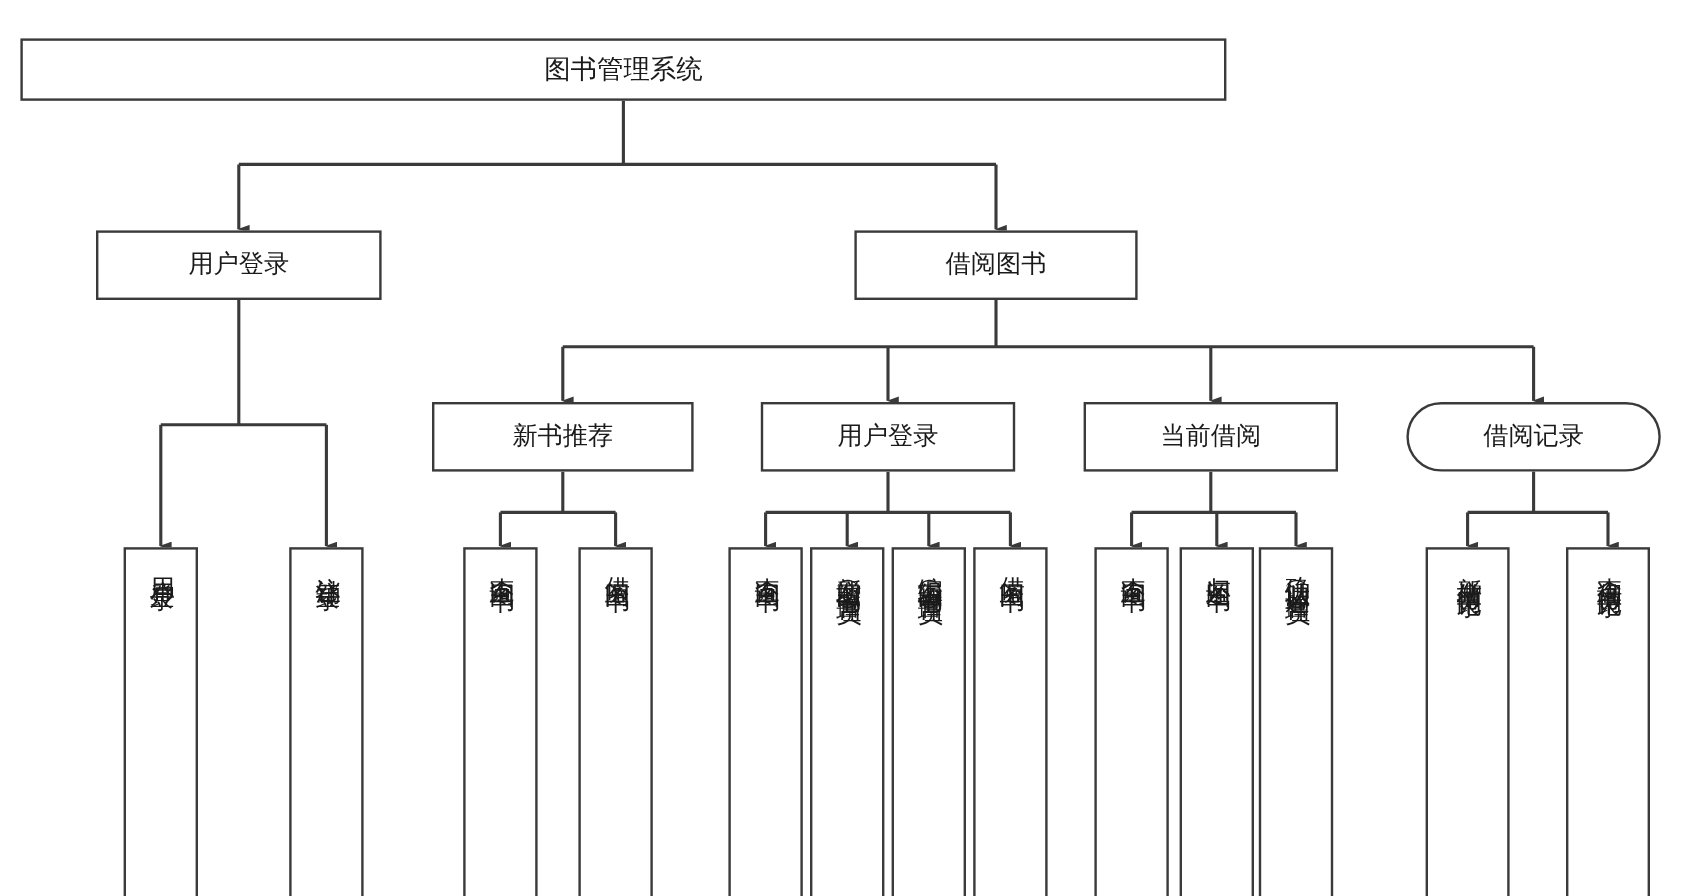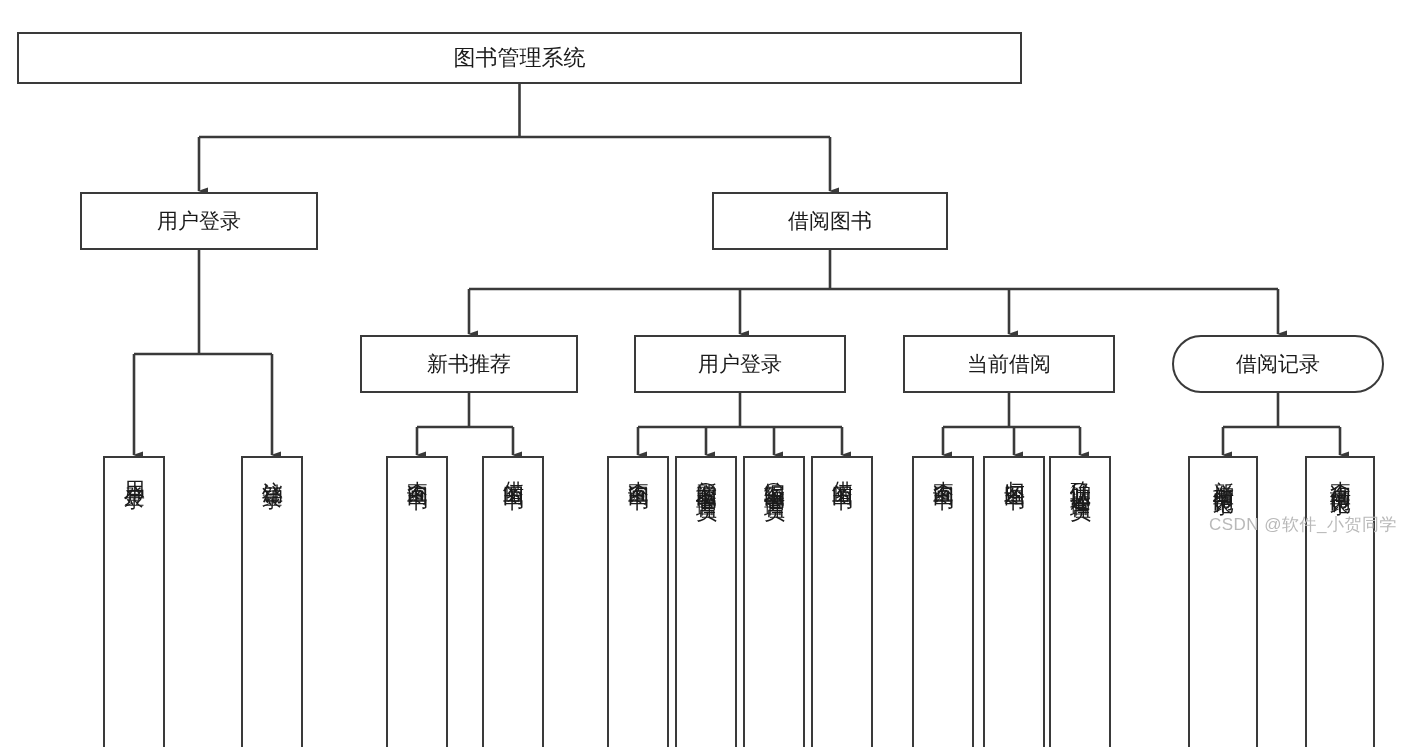--- a/index.html
+++ b/index.html
@@ -158,14 +158,13 @@
       <div class="node vert" style="left: 1049px; top: 437px; width: 62px; height: 298px;">
         <span class="label">确认归还（管理员）</span>
       </div>
       <div class="node vert" style="left: 1188px; top: 437px; width: 70px; height: 298px;">
         <span class="label">新增借阅记录</span>
       </div>
       <div class="node vert" style="left: 1305px; top: 437px; width: 70px; height: 298px;">
         <span class="label">查询借阅记录</span>
       </div>
     </div>
-  <div class="watermark">CSDN @软件_小贺同学</div>
 </div>
 
 </body></html>

